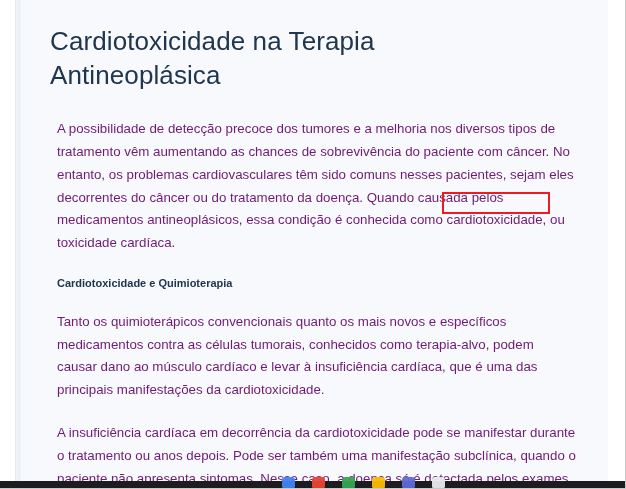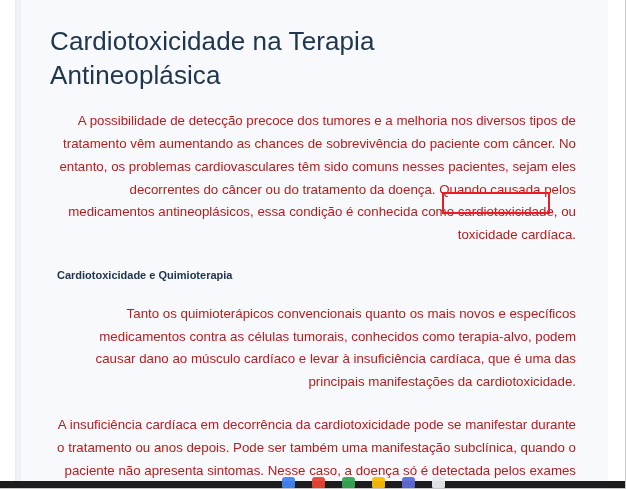--- a/index.html
+++ b/index.html
@@ -64,25 +64,25 @@
   }
 
   .body-wrap {
     position: absolute;
     left: 41px;
     top: 110px;
     width: 519px;
   }
 
   .para {
-    color: #b91c1c;
+    color: #701a75;
     font-size: 13.3px;
     line-height: 1.72;
-    margin: 0 0 20px 0;
-    text-align: right;
+    margin: 8px 0 20px 0;
+    text-align: left;
   }
 
   .subhead {
     color: #20364e;
     font-size: 11px;
     font-weight: bold;
     line-height: 1.6;
     margin: 0 0 18px 0;
   }
 

